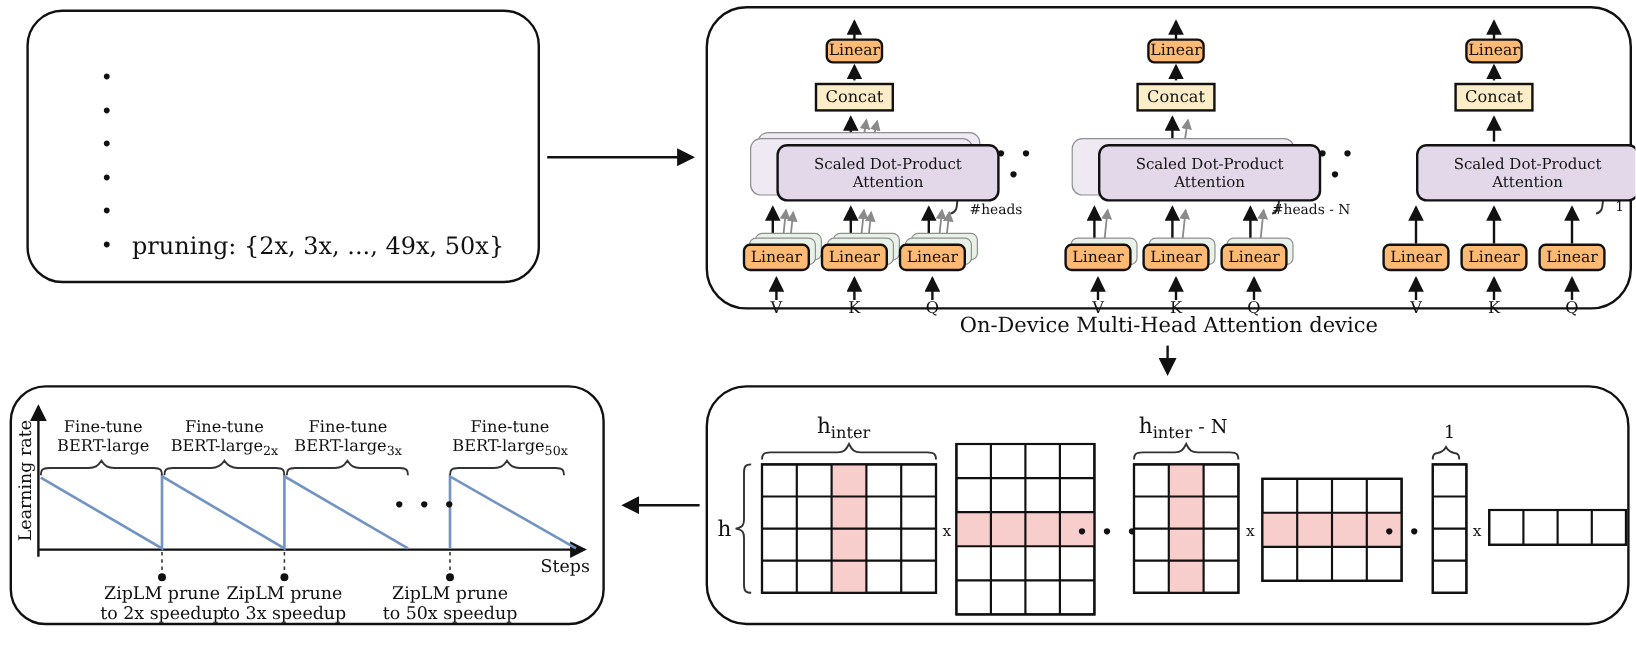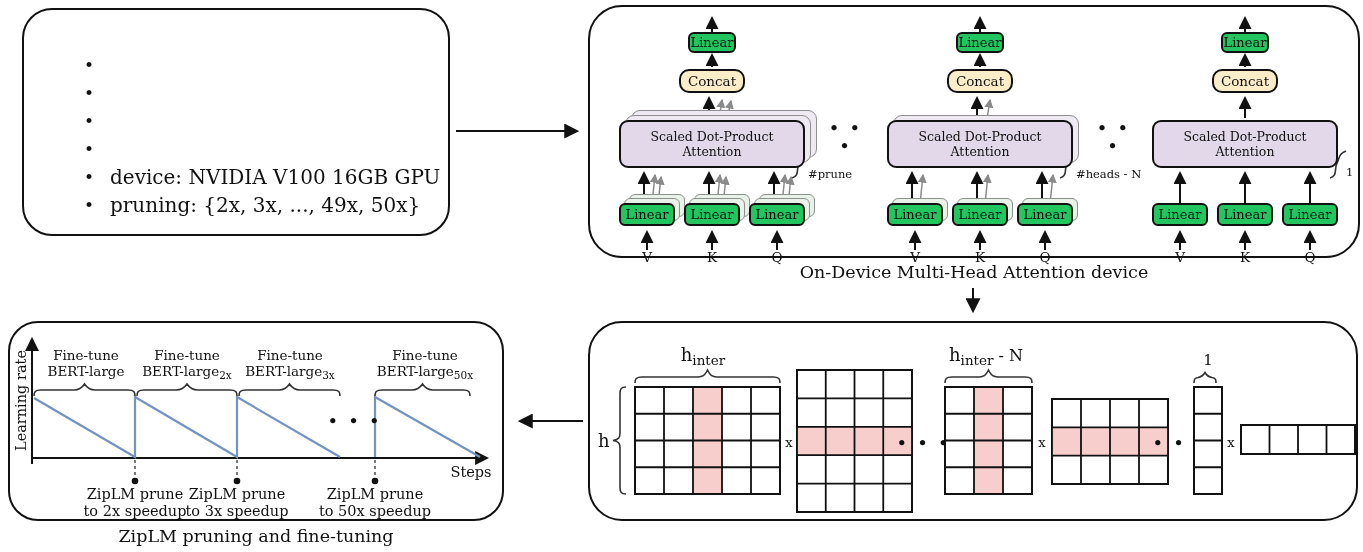--- a/index.html
+++ b/index.html
@@ -9,23 +9,23 @@
   .caption { position:absolute; text-align:center; font-size:17.5px; color:#111; }
 
   
   #spec-list { position:absolute; left:60px; top:41px; }
   .spec-row { display:flex; height:28px; align-items:center; font-size:20px; }
   .spec-row .bullet { width:26px; font-size:17px; }
 
   
   .box { position:absolute; box-sizing:border-box; border:2px solid #111; border-radius:6px;
          display:flex; align-items:center; justify-content:center; text-align:center; }
-  .green  { background:#22c55e; }
-  .yellow { background:#fcedc9; border-radius:10px; }
-  .purple { background:#e2d8e9; border-radius:9px; font-size:12.5px; }
+  .green  { background:#fdba74; }
+  .yellow { background:#fcedc9; border-radius:0; }
+  .purple { background:#e2d8e9; border-radius:9px; font-size:12.5px;margin-left:28px; }
   .shadow-p { background:#efe9f3; border:1.6px solid #8f8f8f; border-radius:9px; }
   .shadow-g { background:#e9f2e8; border:1.6px solid #8f8f8f; }
   .lin { font-size:13px; }
   .count-label { position:absolute; font-size:11.5px; white-space:nowrap; }
   .io-label { position:absolute; width:30px; text-align:center; font-size:13.5px; }
   .dots { position:absolute; width:44px; text-align:center; font-size:15px; font-weight:bold; letter-spacing:3px; }
 
   svg { position:absolute; left:0; top:0; overflow:visible; }
   svg text { font-family:"DejaVu Serif","Liberation Serif",serif; fill:#111; }
   .al { stroke:#111; stroke-width:2; fill:none; }
@@ -63,21 +63,20 @@
           <span class="bullet">•</span>
         </div>
       <div class="spec-row">
           <span class="bullet">•</span>
         </div>
       <div class="spec-row">
           <span class="bullet">•</span>
         </div>
       <div class="spec-row">
           <span class="bullet">•</span>
-          <span>device: NVIDIA V100 16GB GPU</span>
         </div>
       <div class="spec-row">
           <span class="bullet">•</span>
           <span>pruning: {2x, 3x, ..., 49x, 50x}</span>
         </div>
     </div>
   </div>
 
   <div class="panel" style="left:588px; top:5px; width:772px; height:253px; border-radius:34px;">
     <svg width="772" height="253" viewBox="0 0 772 253">
@@ -134,41 +133,41 @@
       <line x1="655" y1="243" x2="655" y2="225" class="al" marker-end="url(#arrK)"></line>
       <line x1="720" y1="243" x2="720" y2="225" class="al" marker-end="url(#arrK)"></line>
       <path d="M740,171 c8,-2 4,-10 7,-15 c3,-5 1,-9 9,-12" class="brace"></path>
     </svg>
 
     <div class="box green lin" style="left:98px; top:25px; width:48px; height:21px;">Linear</div>
     <div class="box yellow" style="left:89px; top:62px; width:66px; height:24px; font-size:13.5px;">Concat</div>
     <div class="box shadow-p" style="left:41px; top:103px; width:186px; height:48px;"></div>
     <div class="box shadow-p" style="left:35px; top:108px; width:186px; height:48px;"></div>
     <div class="box purple" style="left:29px; top:113px; width:186px; height:48px;">Scaled Dot-Product Attention</div>
-    <div class="count-label" style="left:218px; top:160px;">#prune</div>
+    <div class="count-label" style="left:218px; top:160px;">#heads</div>
     <div class="box shadow-g lin" style="left:39px; top:187px; width:56px; height:23px;"></div>
     <div class="box shadow-g lin" style="left:34px; top:191px; width:56px; height:23px;"></div>
     <div class="box green lin" style="left:29px; top:196px; width:56px; height:23px;">Linear</div>
     <div class="box shadow-g lin" style="left:104px; top:187px; width:56px; height:23px;"></div>
     <div class="box shadow-g lin" style="left:99px; top:191px; width:56px; height:23px;"></div>
     <div class="box green lin" style="left:94px; top:196px; width:56px; height:23px;">Linear</div>
     <div class="box shadow-g lin" style="left:169px; top:187px; width:56px; height:23px;"></div>
     <div class="box shadow-g lin" style="left:164px; top:191px; width:56px; height:23px;"></div>
     <div class="box green lin" style="left:159px; top:196px; width:56px; height:23px;">Linear</div>
     <div class="io-label" style="left:42px; top:242px;">V</div>
     <div class="io-label" style="left:107px; top:242px;">K</div>
     <div class="io-label" style="left:172px; top:242px;">Q</div>
 
     <div class="dots" style="left:234px; top:112px;">• • •</div>
 
     <div class="box green lin" style="left:366px; top:25px; width:48px; height:21px;">Linear</div>
     <div class="box yellow" style="left:357px; top:62px; width:66px; height:24px; font-size:13.5px;">Concat</div>
     <div class="box shadow-p" style="left:303px; top:108px; width:186px; height:48px;"></div>
     <div class="box purple" style="left:297px; top:113px; width:186px; height:48px;">Scaled Dot-Product Attention</div>
-    <div class="count-label" style="left:486px; top:160px;">#heads - N</div>
+    <div class="count-label" style="left:470px; top:160px;">#heads - N</div>
     <div class="box shadow-g lin" style="left:302px; top:191px; width:56px; height:23px;"></div>
     <div class="box green lin" style="left:297px; top:196px; width:56px; height:23px;">Linear</div>
     <div class="box shadow-g lin" style="left:367px; top:191px; width:56px; height:23px;"></div>
     <div class="box green lin" style="left:362px; top:196px; width:56px; height:23px;">Linear</div>
     <div class="box shadow-g lin" style="left:432px; top:191px; width:56px; height:23px;"></div>
     <div class="box green lin" style="left:427px; top:196px; width:56px; height:23px;">Linear</div>
     <div class="io-label" style="left:310px; top:242px;">V</div>
     <div class="io-label" style="left:375px; top:242px;">K</div>
     <div class="io-label" style="left:440px; top:242px;">Q</div>
 
@@ -226,21 +225,20 @@
         <circle cx="365" cy="158" r="3.3" fill="#111"></circle>
 
       <text x="125" y="176" text-anchor="middle" font-size="14.5">ZipLM prune</text>
       <text x="125" y="193" text-anchor="middle" font-size="14.5">to 2x speedup</text>
       <text x="227" y="176" text-anchor="middle" font-size="14.5">ZipLM prune</text>
       <text x="227" y="193" text-anchor="middle" font-size="14.5">to 3x speedup</text>
       <text x="365" y="176" text-anchor="middle" font-size="14.5">ZipLM prune</text>
       <text x="365" y="193" text-anchor="middle" font-size="14.5">to 50x speedup</text>
     </svg>
   </div>
-  <div class="caption" style="left:8px; top:526px; width:496px;">ZipLM pruning and fine-tuning</div>
 
   <div class="panel" style="left:588px; top:321px; width:770px; height:200px; border-radius:34px;">
     <svg width="770" height="200" viewBox="0 0 770 200">
 
       <text x="8" y="124" font-size="18">h</text>
       <path d="M36,64 C31,64 30,66 30,71 L30,110 C30,114.5 29,116.5 23,117.5 C29,118.5 30,120.5 30,125 L30,164 C30,169 31,171 36,171" class="brace"></path>
 
       <text x="113" y="38" text-anchor="middle" font-size="18"><tspan>h</tspan><tspan dy="4" font-size="13.5">inter</tspan></text>
       <path d="M45,60 C45,56 46,54 52,54 L108,54 C113,54 115,52 117.5,47 C120,52 122,54 127,54 L183,54 C189,54 190,56 190,60" class="brace"></path>
 

